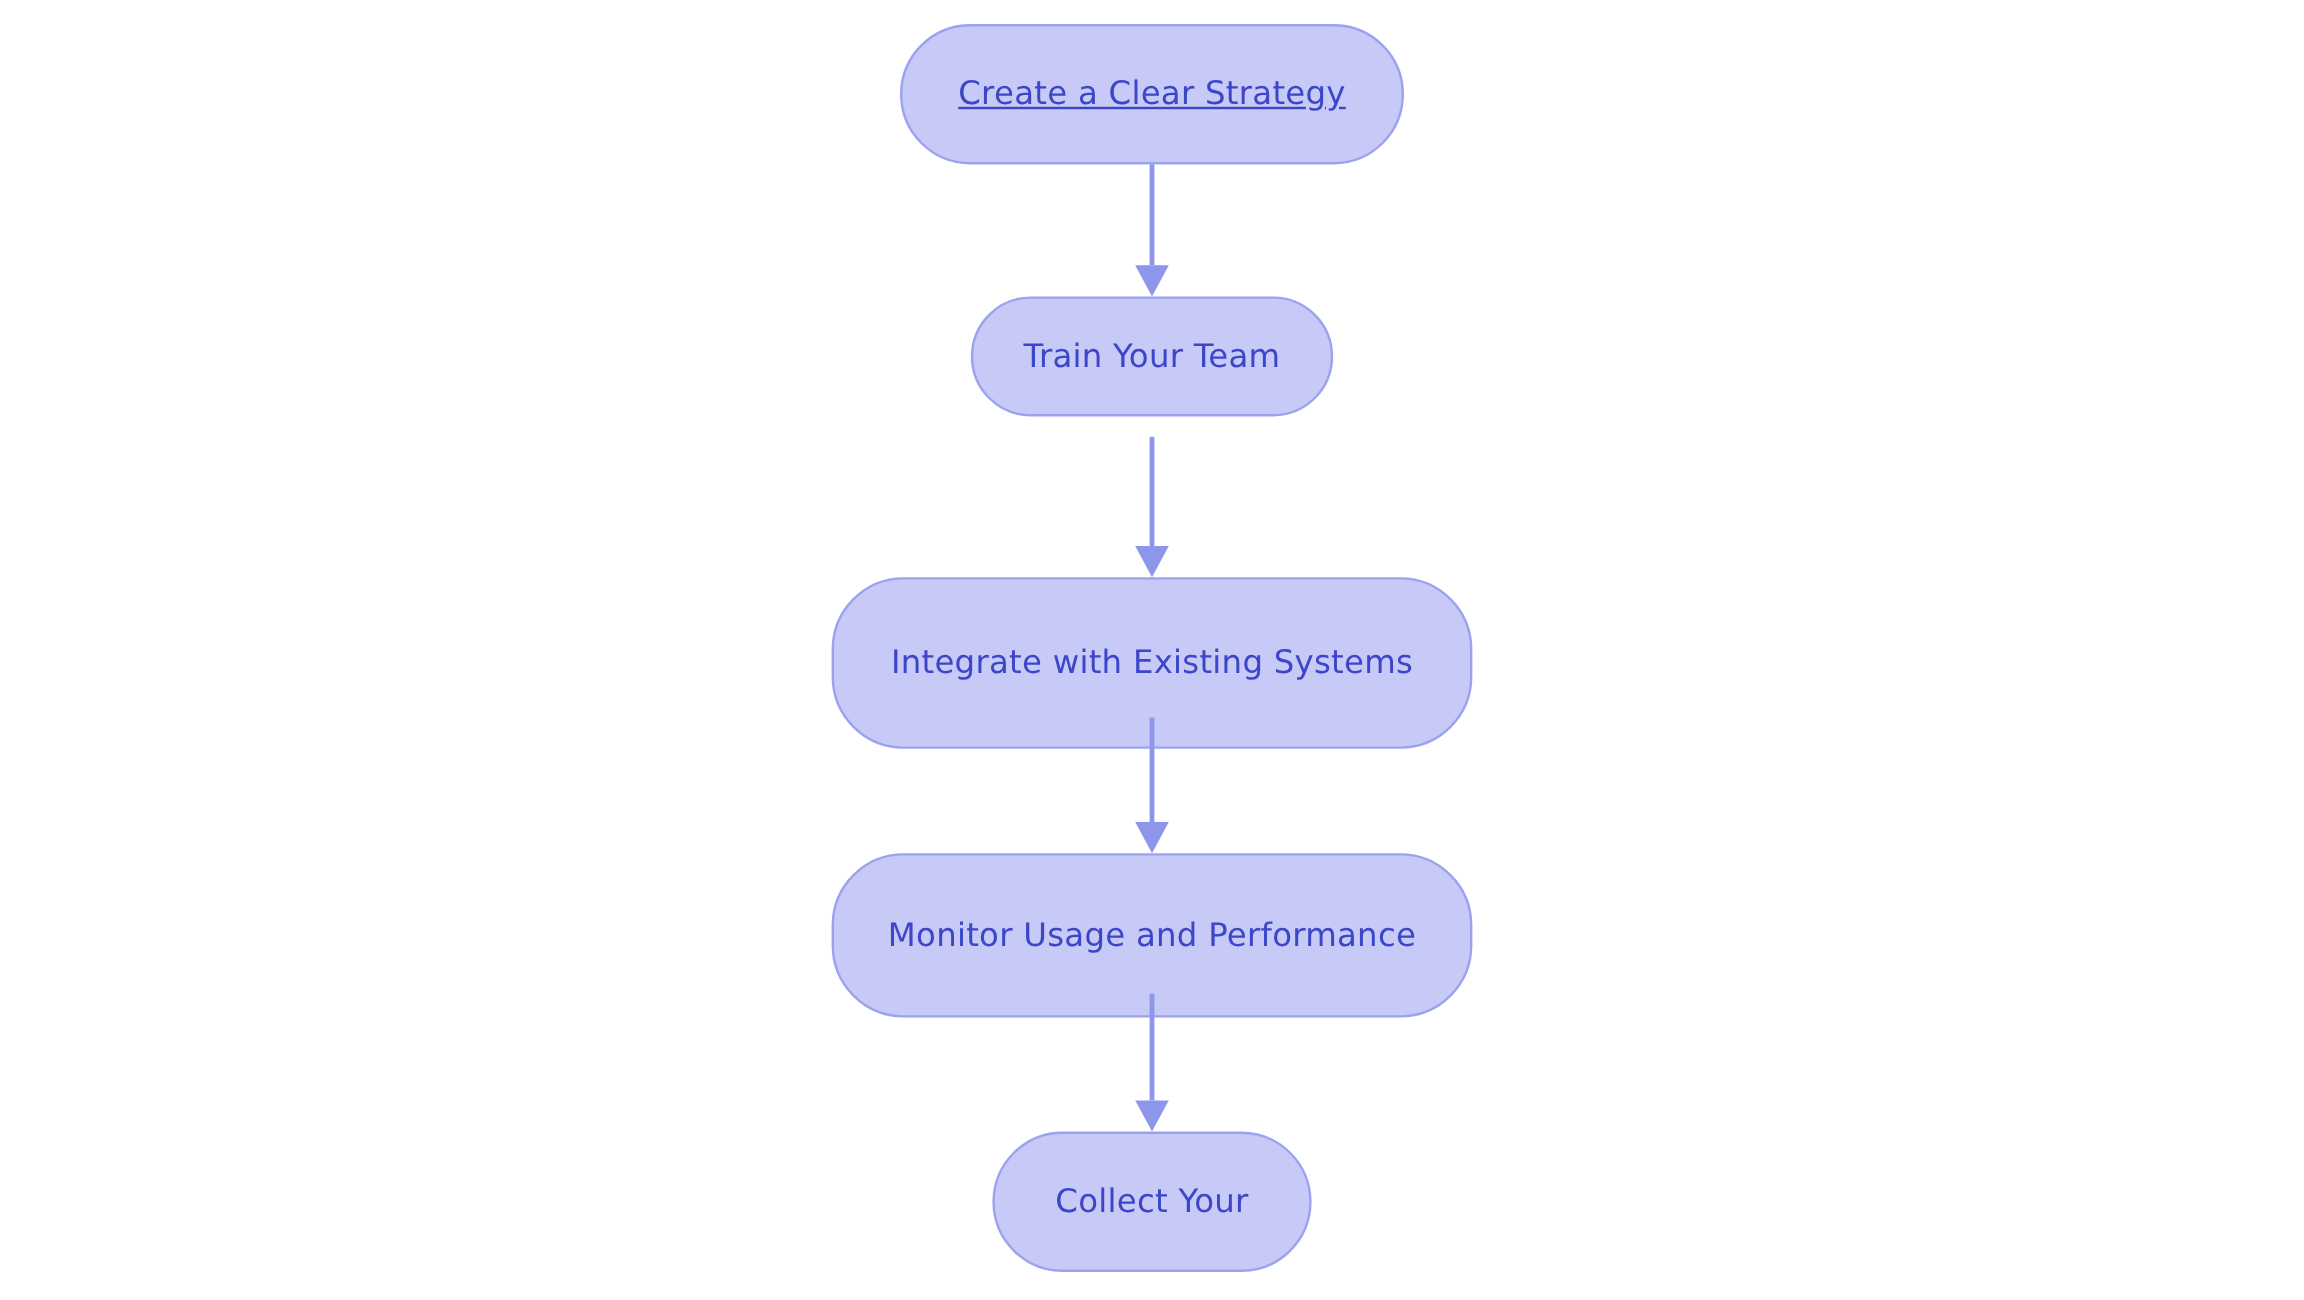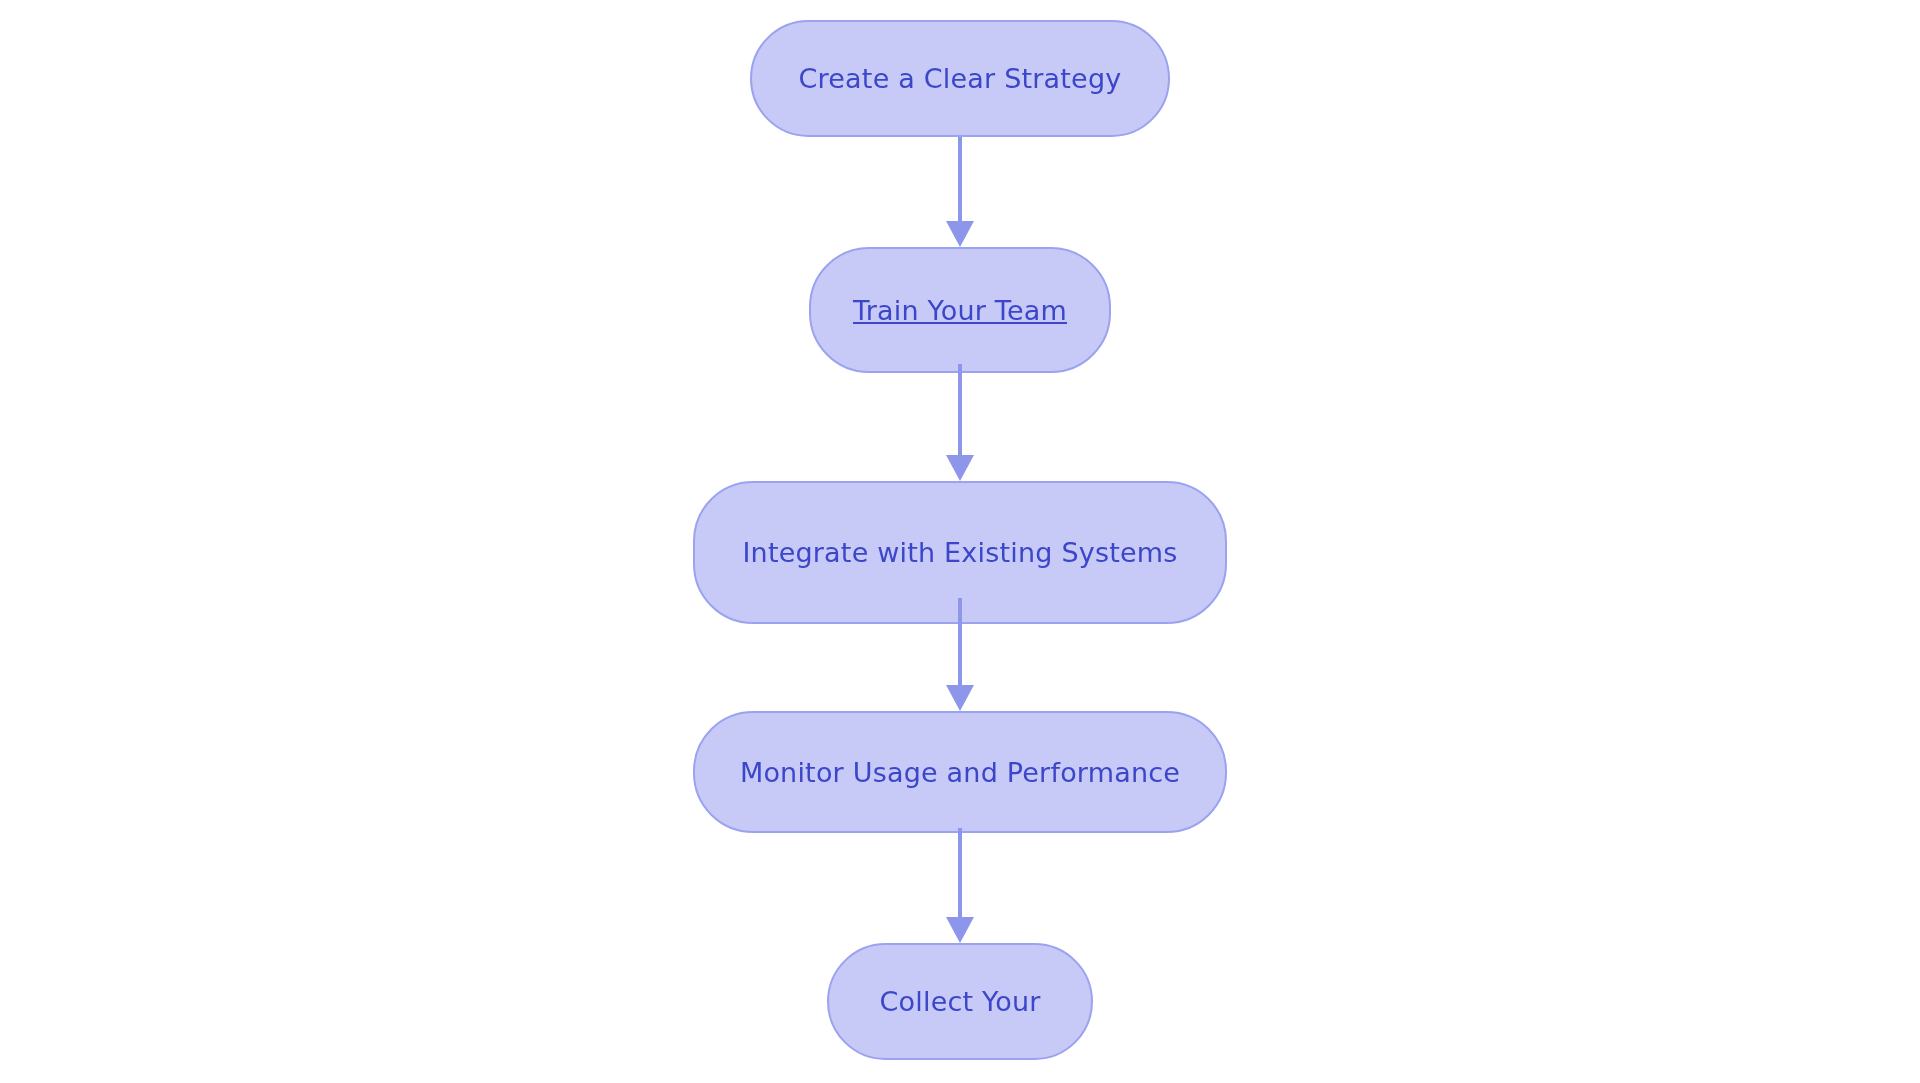--- a/index.html
+++ b/index.html
@@ -23,24 +23,24 @@
     justify-content: center;
     background: var(--node-fill, #c7c9f7);
     border: 2px solid var(--node-border, #9ba2f0);
     border-radius: 60px;
     color: var(--text-color, #3b46c8);
     font-size: 27px;
     letter-spacing: 0.2px;
     white-space: nowrap;
     text-align: center;
   }
-  .node-1 { left: 750px; top: 20px;  width: 420px; height: 117px; }
-  .node-2 { left: 809px; top: 247px; width: 302px; height: 126px; text-decoration: underline; }
+  .node-1 { left: 750px; top: 20px;  width: 420px; height: 117px; text-decoration: underline; }
+  .node-2 { left: 809px; top: 247px; width: 302px; height: 100px; }
   .node-3 { left: 693px; top: 481px; width: 534px; height: 143px; }
-  .node-4 { left: 693px; top: 711px; width: 534px; height: 122px; }
+  .node-4 { left: 693px; top: 711px; width: 534px; height: 137px; }
   .node-5 { left: 827px; top: 943px; width: 266px; height: 117px; }
 
   .connector {
     position: absolute;
     left: 940px;
     width: 40px;
     display: flex;
     flex-direction: column;
     align-items: center;
   }

